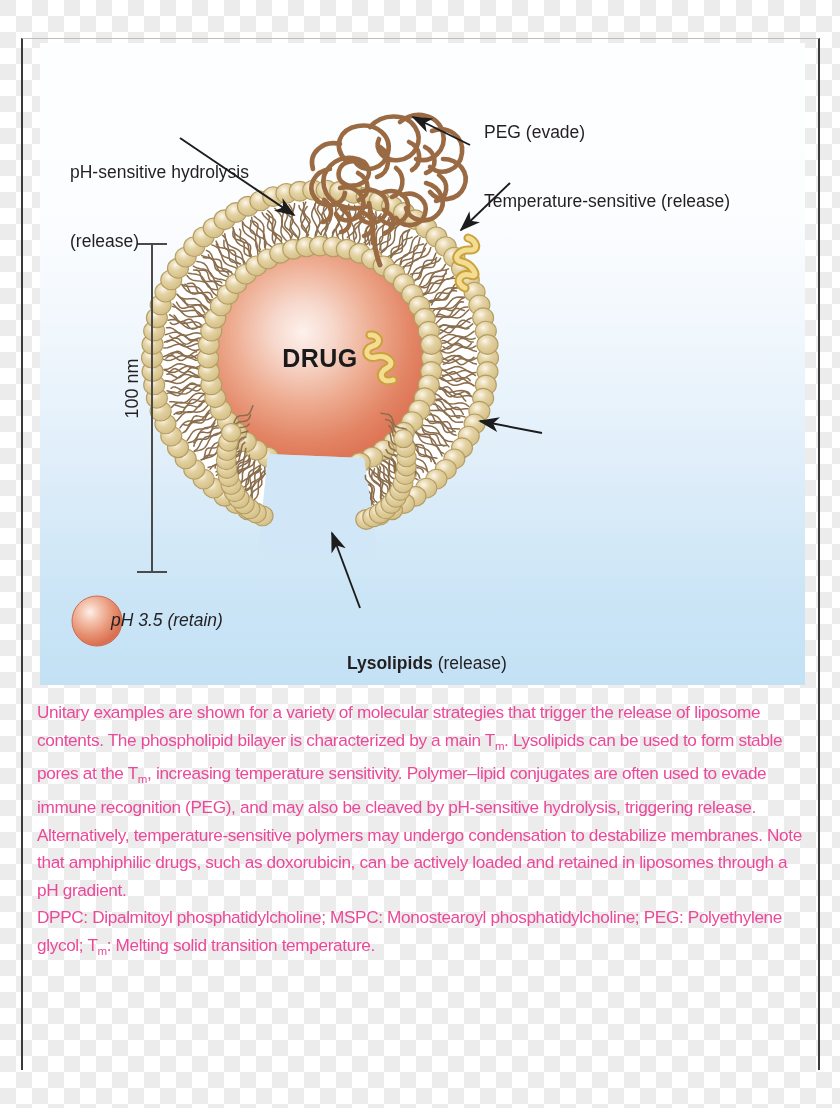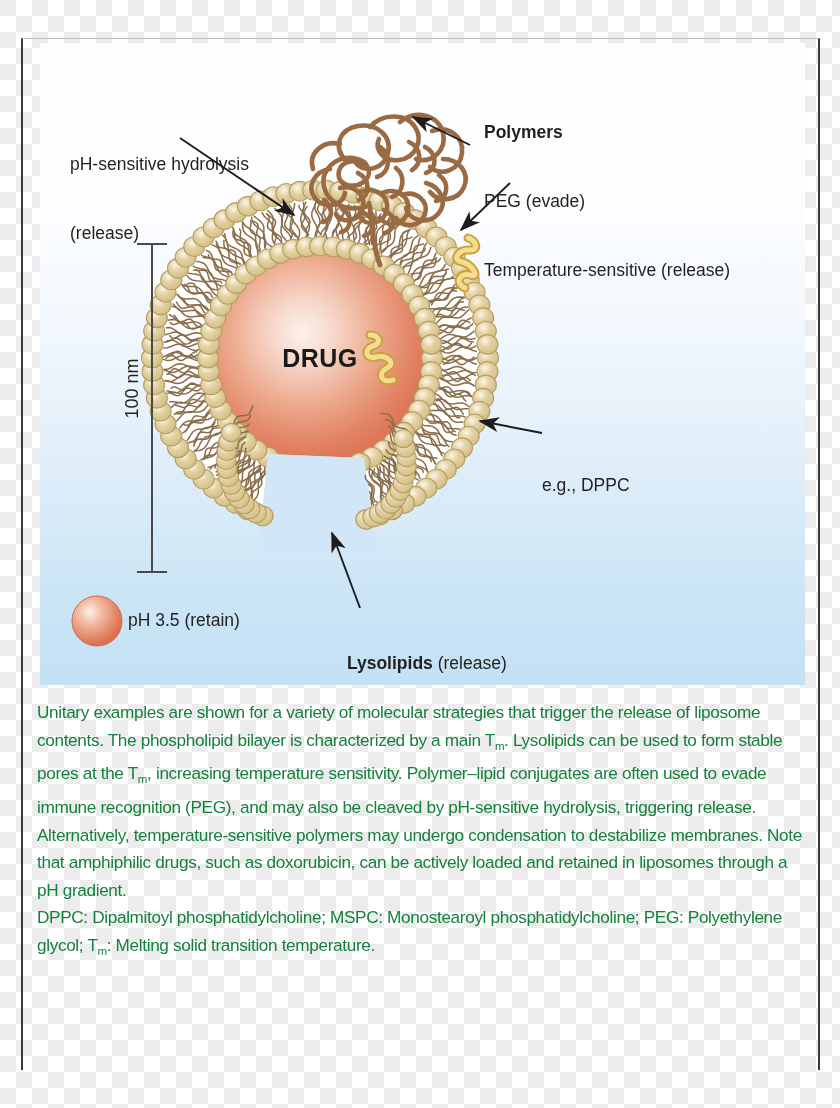--- a/index.html
+++ b/index.html
@@ -51,21 +51,21 @@
   #scalebar .txt{
     position:absolute;left:-33px;top:135px;width:100px;
     text-align:center;font-size:18px;color:#231f20;
     transform:rotate(-90deg);transform-origin:50% 50%;
   }
 
   
   #caption{
     position:absolute;left:14px;top:660px;width:766px;
     font-family:"Liberation Sans", sans-serif;
-    font-size:17.2px;line-height:27.5px;color:#15803d;
+    font-size:17.2px;line-height:27.5px;color:#ec4899;
     letter-spacing:-0.35px;
   }
   #caption p{margin:0;}
   #caption sub{font-size:11.5px;}
 
   svg{display:block;}
 </style>
 </head>
 <body>
 
@@ -587,45 +587,43 @@
         <line x1="140" y1="95" x2="254" y2="172" marker-end="url(#arrowhead)"></line>
         <line x1="430" y1="102" x2="373" y2="74" marker-end="url(#arrowhead)"></line>
         <line x1="470" y1="140" x2="421" y2="187" marker-end="url(#arrowhead)"></line>
         <line x1="502" y1="390" x2="440" y2="378" marker-end="url(#arrowhead)"></line>
         <line x1="320" y1="565" x2="292" y2="490" marker-end="url(#arrowhead)"></line>
       </g>
 
       <circle cx="57" cy="578" r="25" fill="url(#gPh)" stroke="#cf6c4e" stroke-width="1"></circle>
     </svg>
 
-    <div class="lbl t17" style="left:30px;top:64px;">
+    <div class="lbl t17" style="left:30px;top:72px;">
       <div>pH-sensitive hydrolysis</div>
       <div>(release)</div>
     </div>
 
     <div class="lbl t17" style="left:444px;top:32px;">
-      <div class="b">Polymers</div>
       <div>PEG (evade)</div>
       <div>Temperature-sensitive (release)</div>
     </div>
 
     <div class="lbl t17" style="left:502px;top:385px;">
-      <div>e.g., DPPC</div>
       
     </div>
 
     <div class="lbl t17" style="left:268px;top:540px;">
       <div>
         <span class="b">Lysolipids</span><span> (release)</span>
       </div>
       
       
     </div>
 
-    <div class="lbl t17" style="left:88px;top:566px;">pH 3.5 (retain)</div>
+    <div class="lbl t17" style="left:71px;top:566px;font-style:italic;">pH 3.5 (retain)</div>
   </div>
 
   <div id="caption">
     <p><span>Unitary examples are shown for a variety of molecular strategies that trigger the release of liposome contents. The phospholipid bilayer is characterized by a main T</span><sub>m</sub><span>. Lysolipids can be used to form stable pores at the T</span><sub>m</sub><span>, increasing temperature sensitivity. Polymer–lipid conjugates are often used to evade immune recognition (PEG), and may also be cleaved by pH-sensitive hydrolysis, triggering release. Alternatively, temperature-sensitive polymers may undergo condensation to destabilize membranes. Note that amphiphilic drugs, such as doxorubicin, can be actively loaded and retained in liposomes through a pH gradient.</span></p>
     <p><span>DPPC: Dipalmitoyl phosphatidylcholine; MSPC: Monostearoyl phosphatidylcholine; PEG: Polyethylene glycol; T</span><sub>m</sub><span>: Melting solid transition temperature.</span></p>
   </div>
 
 </div>
 
 </body></html>

